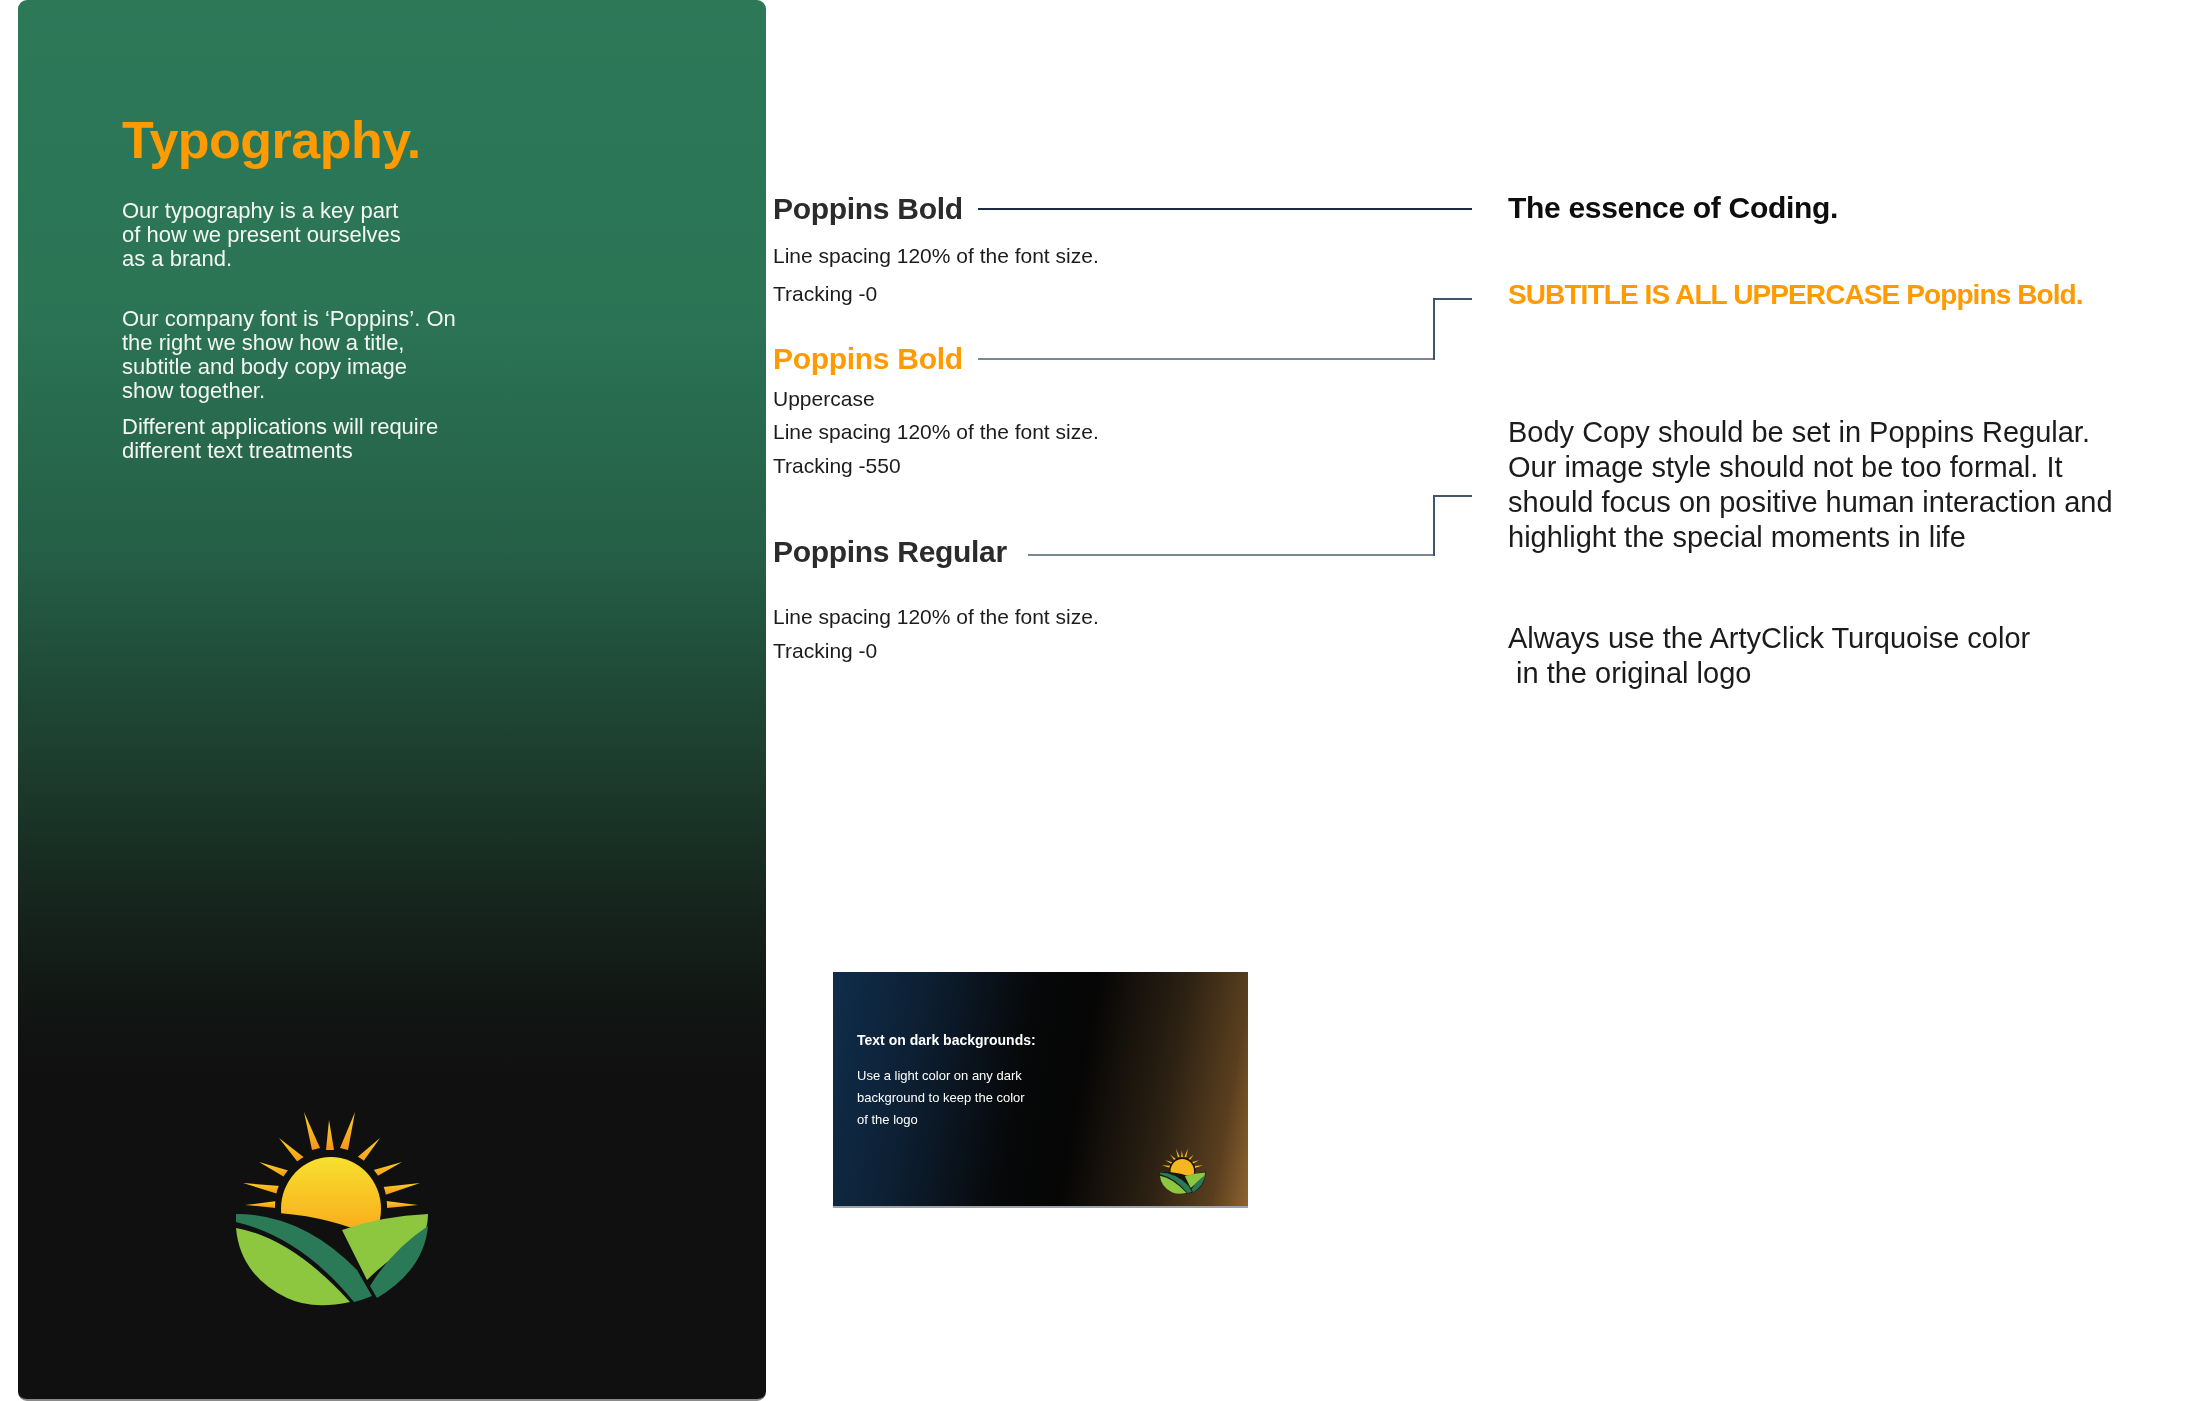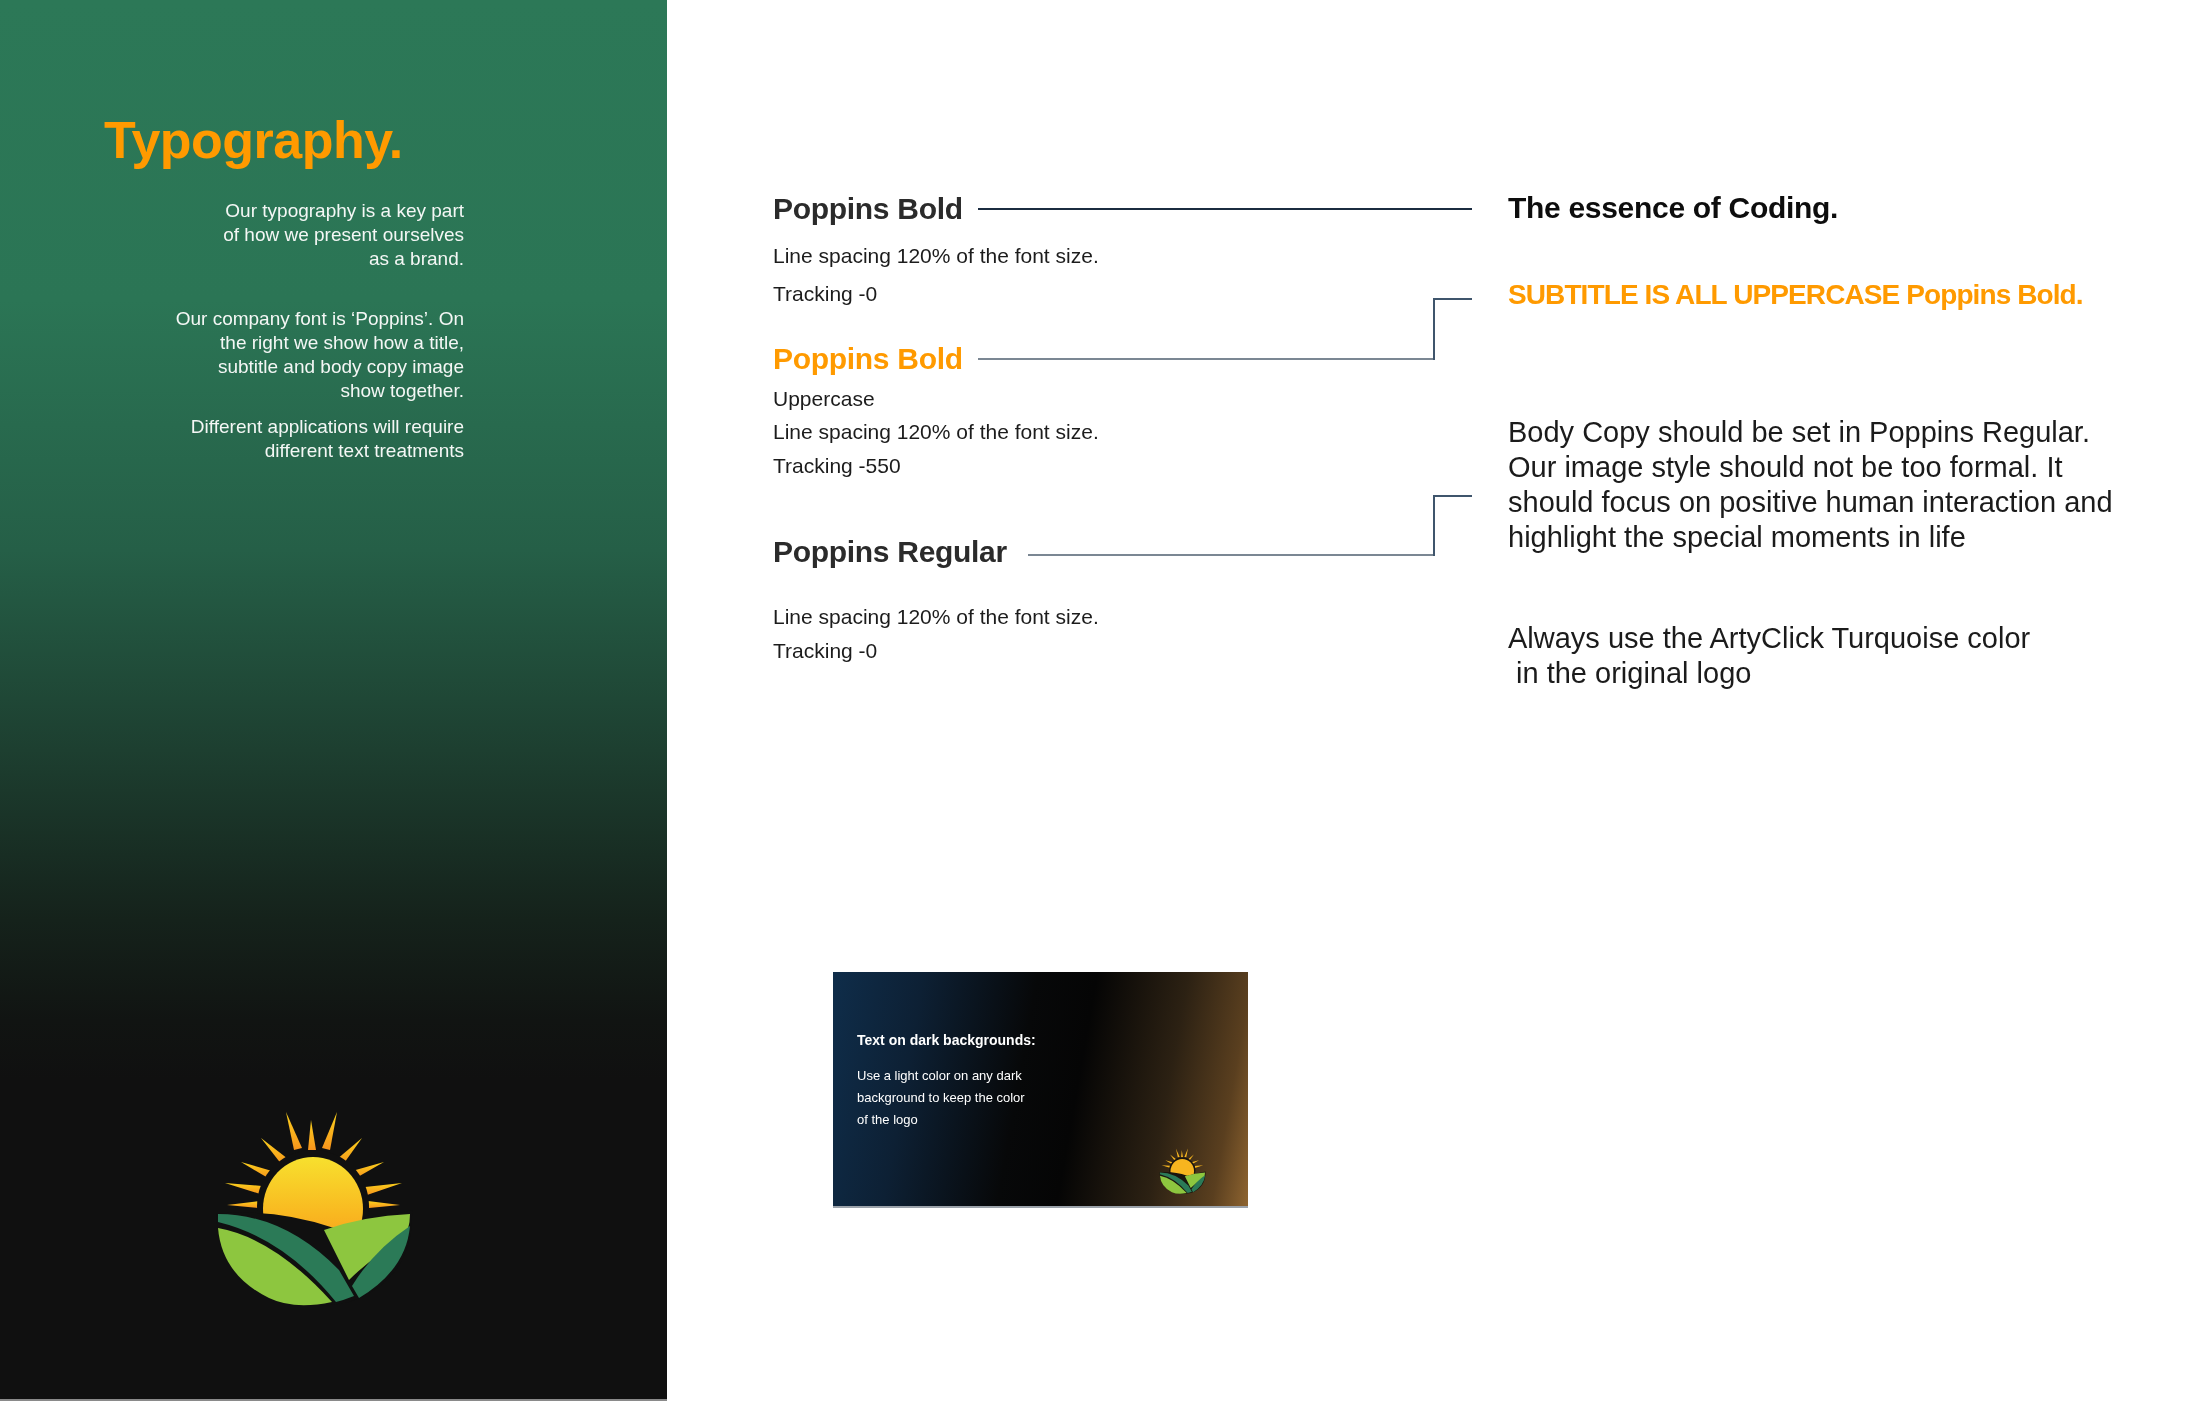--- a/index.html
+++ b/index.html
@@ -6,36 +6,37 @@
     margin: 0; padding: 0;
     width: 2204px; height: 1401px;
     background: #ffffff;
     overflow: hidden;
     font-family: "Liberation Sans", "DejaVu Sans", sans-serif;
   }
   .page { position: relative; width: 2204px; height: 1401px; background: #fff; }
 
   
   .sidebar {
-    position: absolute; left: 0; top: 0;
-    width: 667px; height: 1399px;
+    position: absolute; left: 18px; top: 0;
+    width: 748px; height: 1399px;
     background: linear-gradient(180deg,
       #2c7857 0px, #2b7555 300px, #255f47 550px,
       #1d3f30 750px, #15221b 920px, #111412 1020px, #101010 1080px, #101010 1399px);
     border-bottom: 2px solid #8a8a8a;
+    border-radius: 9px;
   }
   .sb-title {
     position: absolute; left: 104px; top: 114px;
     font-size: 52px; font-weight: 700; letter-spacing: -0.5px;
     color: #ff9a00; line-height: 1; margin: 0; white-space: nowrap;
   }
   .sb-para {
     position: absolute; left: 104px;
-    font-size: 19px; line-height: 24px; color: #f4f7f5;
-    margin: 0; width: 360px; text-align: right;
+    font-size: 22px; line-height: 24px; color: #f4f7f5;
+    margin: 0; width: 360px;
   }
   .sb-para span { display: block; white-space: nowrap; }
   .sb-para.p1 { top: 199px; }
   .sb-para.p2 { top: 295px; margin-top: 12px; }
   .sb-para.p3 { top: 415px; }
 
   .sb-logo { position: absolute; left: 214px; top: 1110px; width: 200px; height: 196px; }
   .card-logo { position: absolute; left: 1159px; top: 1147px; width: 47px; height: 48px; }
 
   

